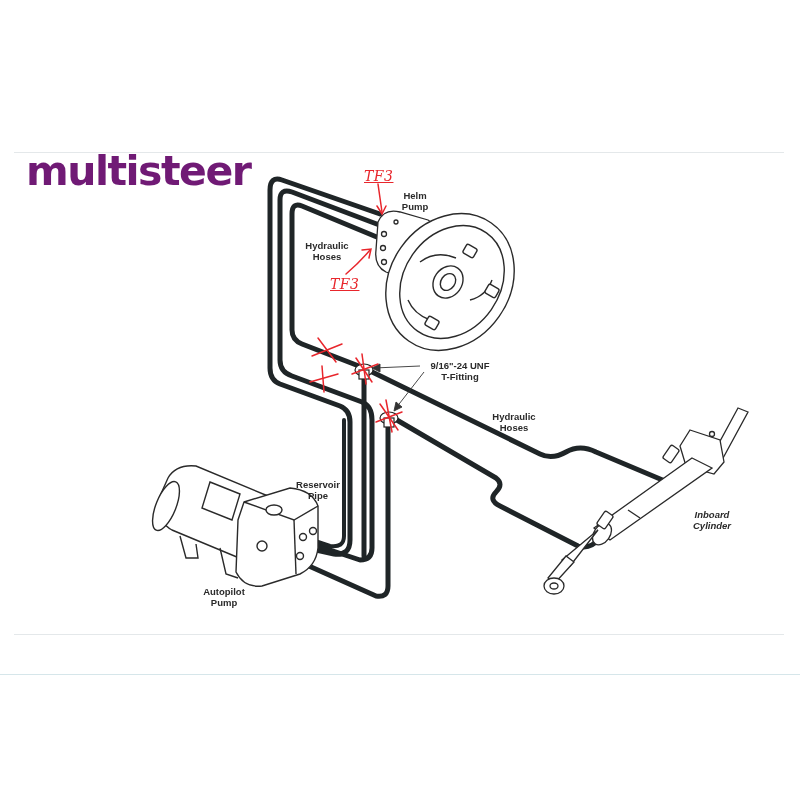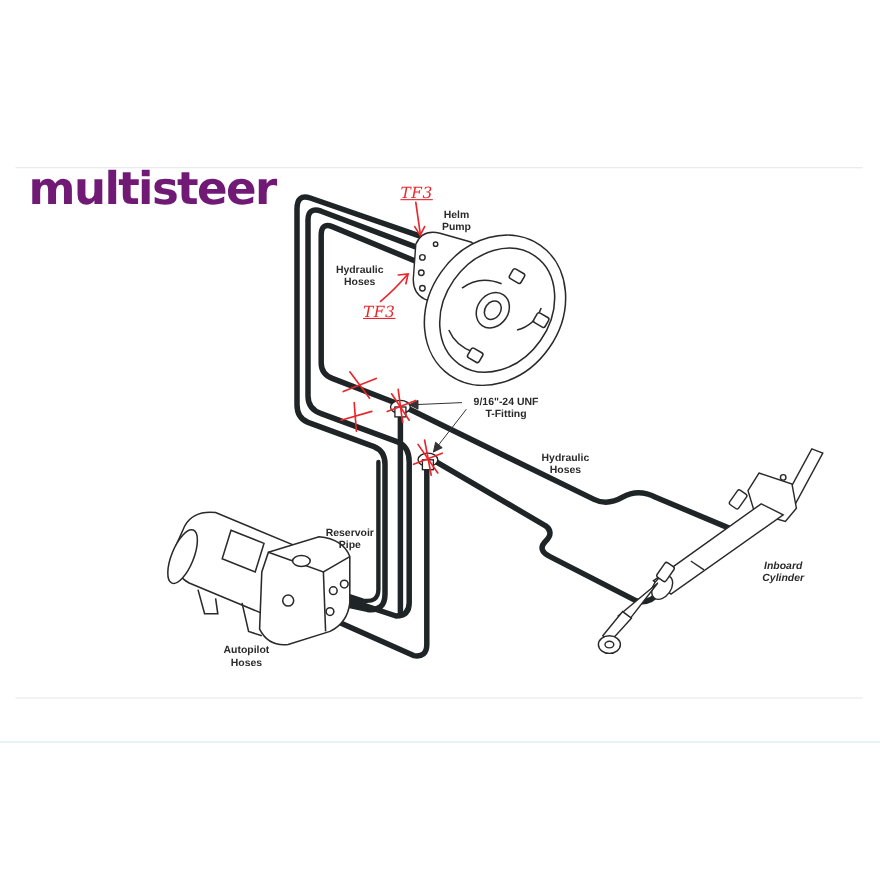--- a/index.html
+++ b/index.html
@@ -138,16 +138,16 @@
 Pump</div>
   <div class="label" style="left:297px; top:240px; width:60px;">Hydraulic
 Hoses</div>
   <div class="label" style="left:420px; top:360px; width:80px;">9/16"-24 UNF
 T-Fitting</div>
   <div class="label" style="left:484px; top:411px; width:60px;">Hydraulic
 Hoses</div>
   <div class="label" style="left:288px; top:447px; width:60px;margin-top:32px;">Reservoir
 Pipe</div>
   <div class="label" style="left:194px; top:586px; width:60px;">Autopilot
-Hoses</div>
+Pump</div>
   <div class="label" style="left:682px; top:509px; width:60px;font-style:italic;">Inboard
 Cylinder</div>
 </div>
 
 </body></html>

